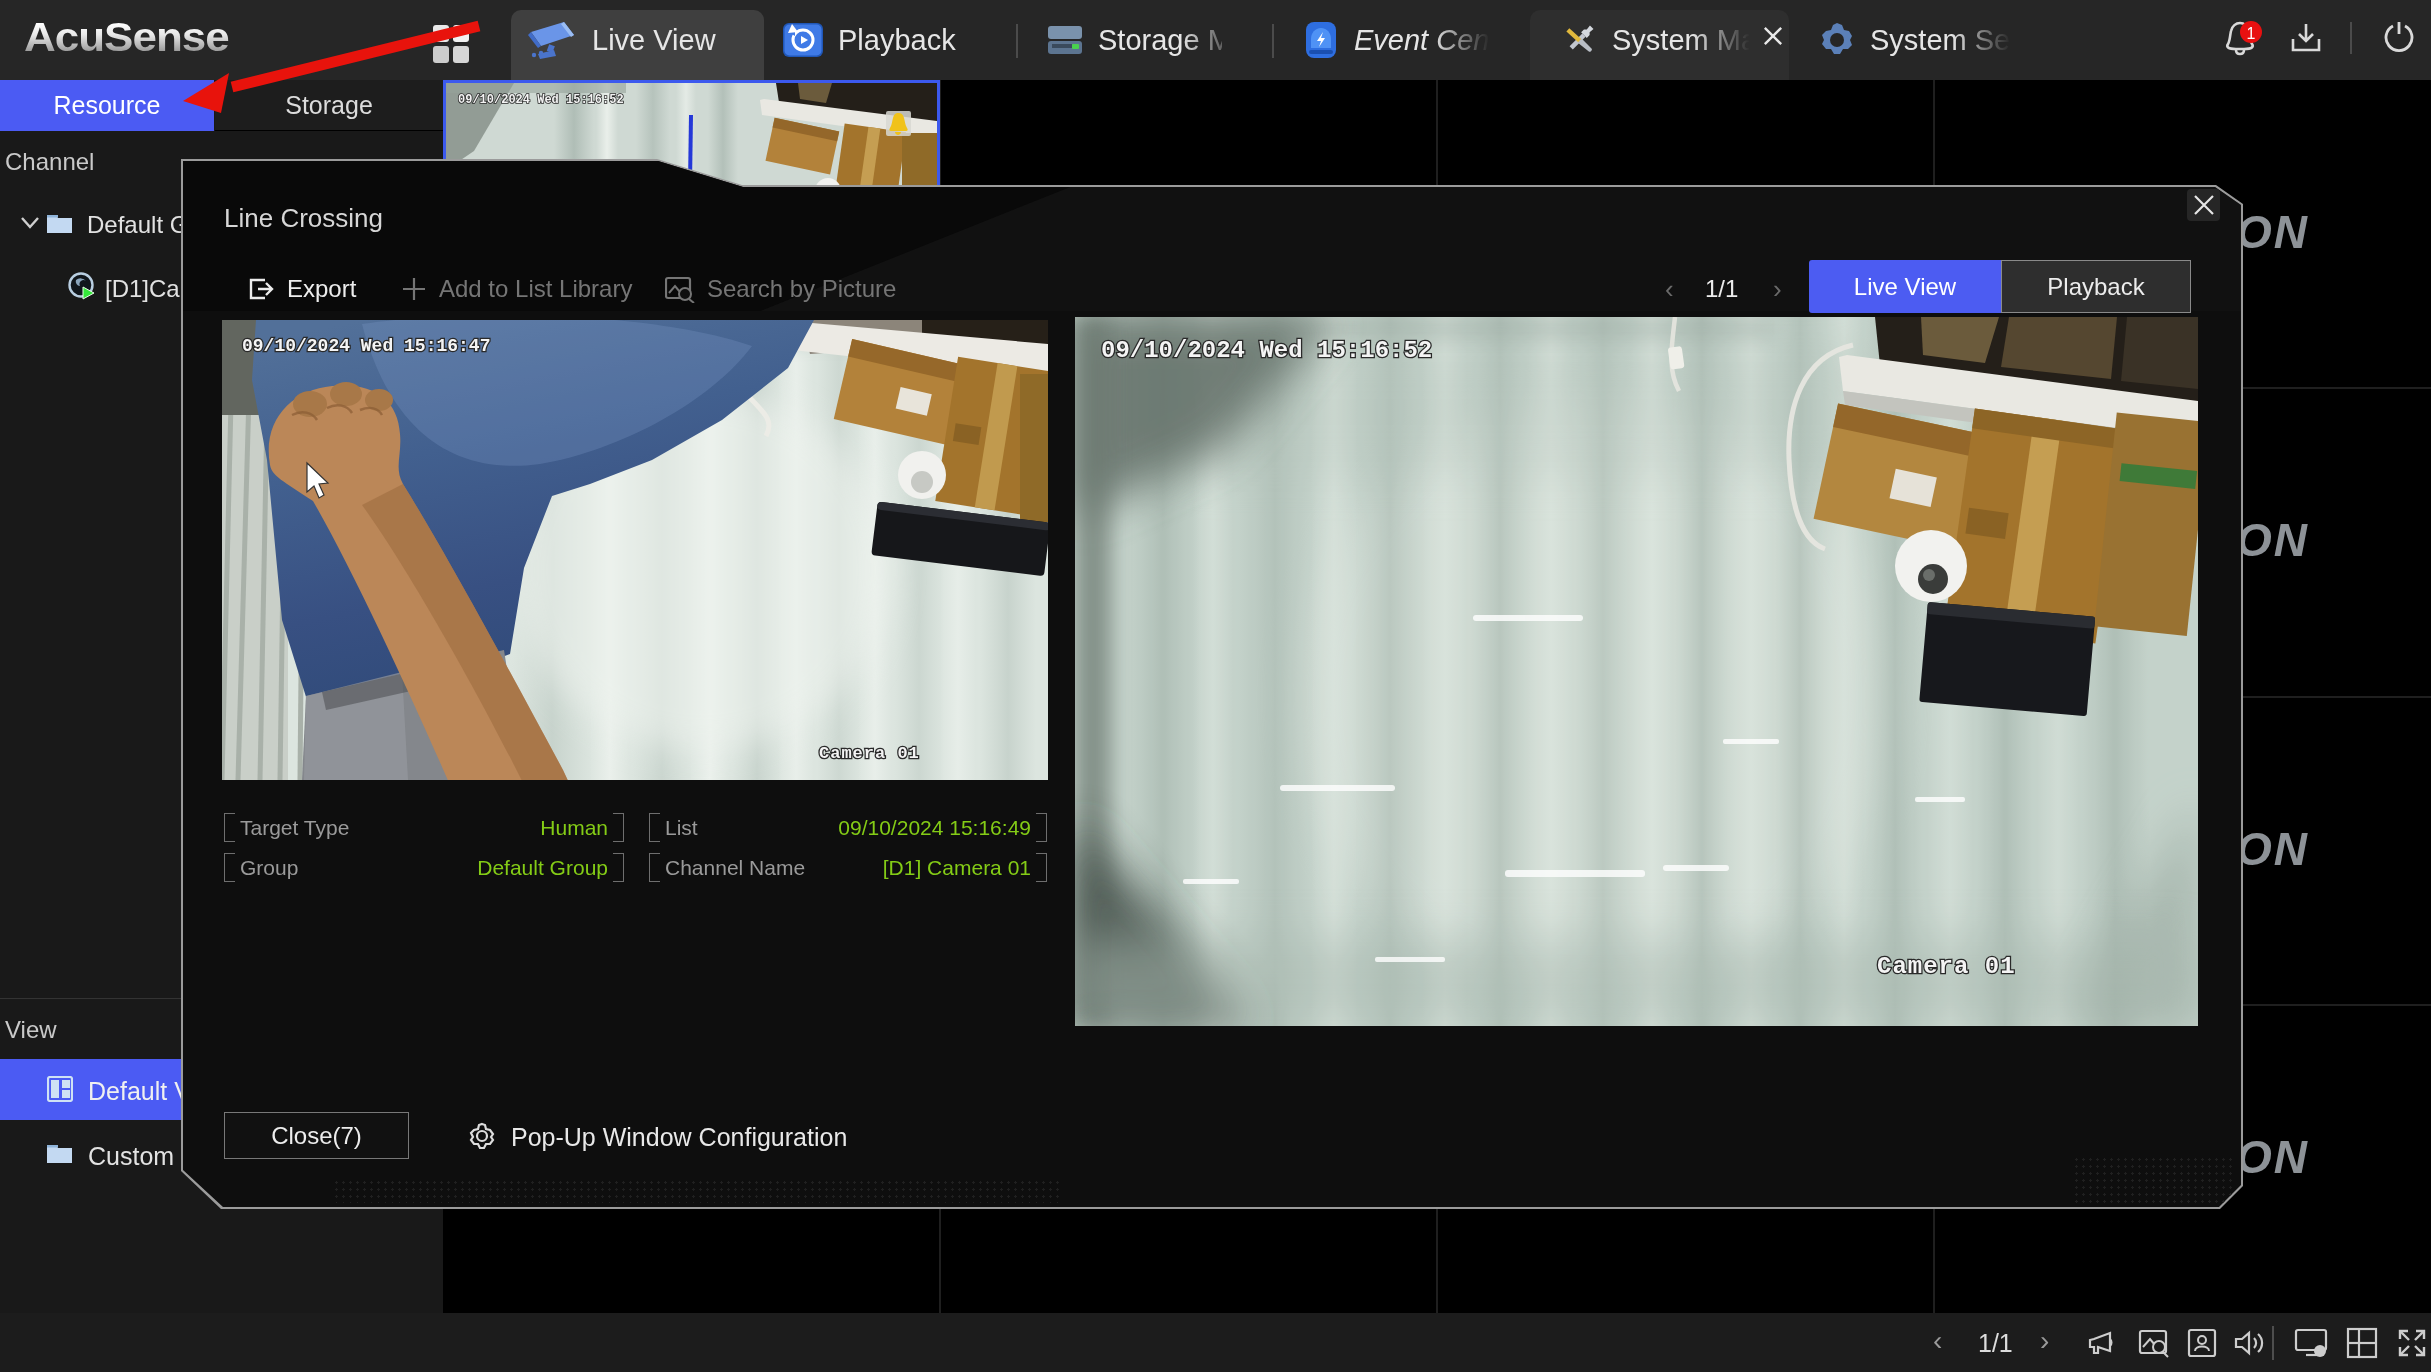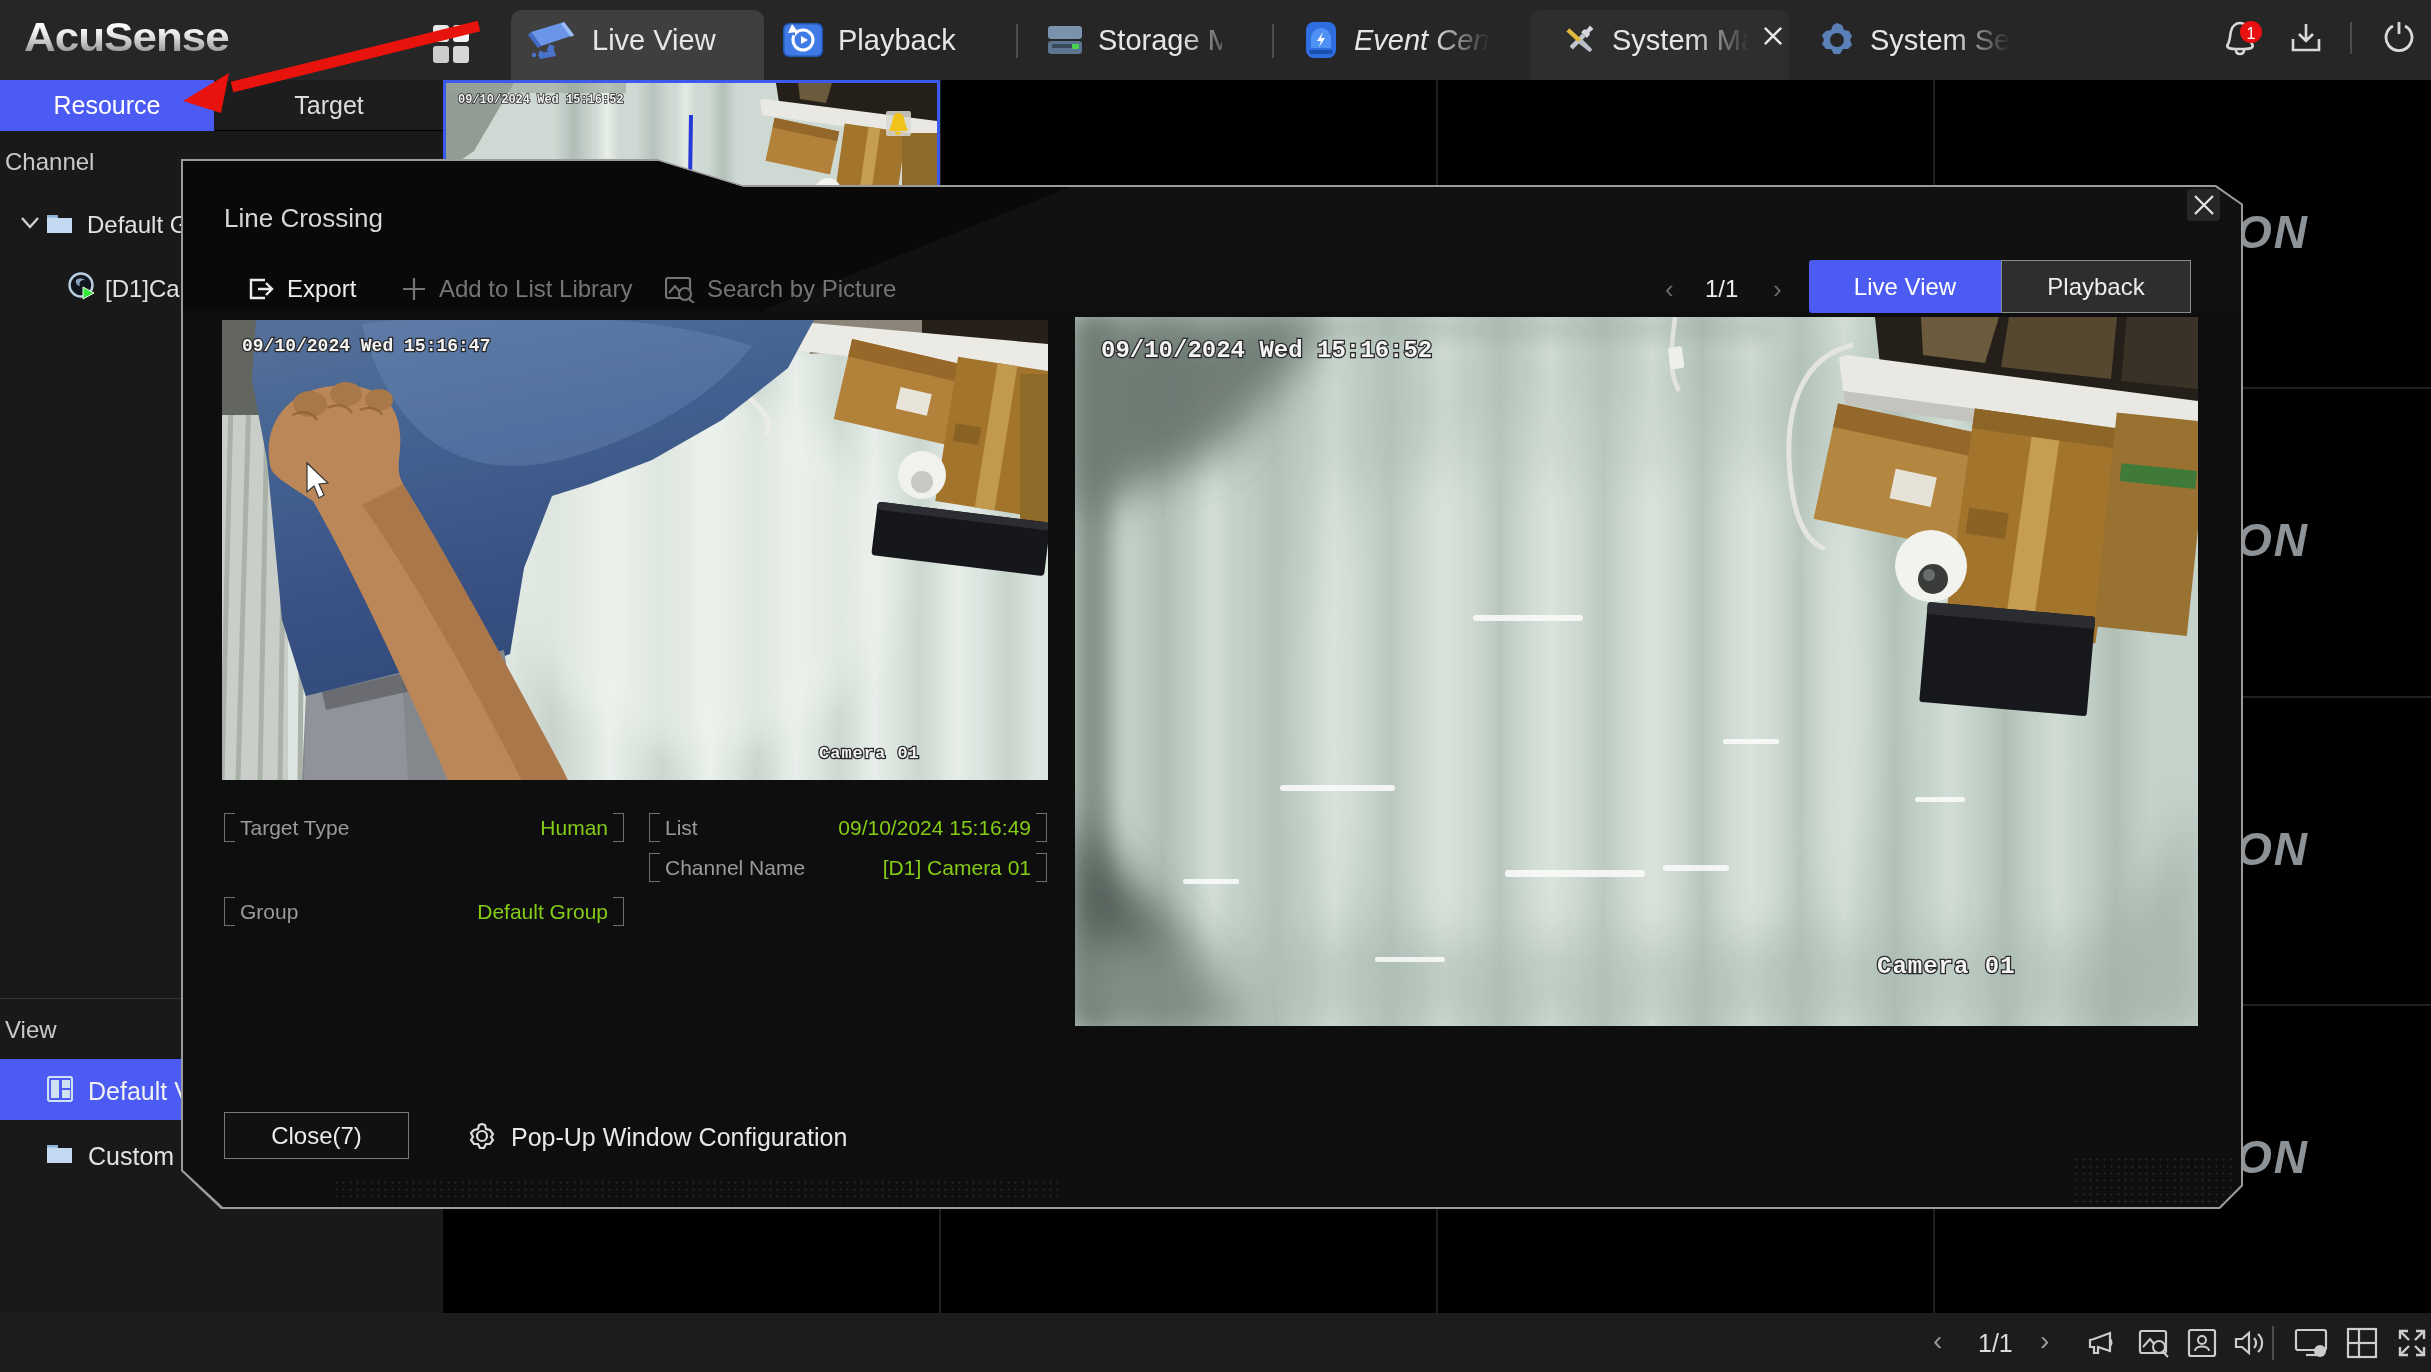--- a/index.html
+++ b/index.html
@@ -169,21 +169,21 @@
     <div class="tdiv" style="left:2350px;top:22px;height:32px;"></div>
 
     <svg class="topicon" style="left:2384px;top:21px;" width="30" height="32" viewBox="0 0 30 32">
       <path d="M9 5 A13 13 0 1 0 21 5" stroke="#d9d9d9" stroke-width="2.8" fill="none"></path>
       <line x1="15" y1="1" x2="15" y2="13" stroke="#d9d9d9" stroke-width="2.8"></line>
     </svg>
   </div>
 
   <div id="sidebar">
     <div id="tab-res">Resource</div>
-    <div id="tab-tgt">Target</div>
+    <div id="tab-tgt">Storage</div>
     <div class="sbtxt" style="left:5px;top:68px;">Channel</div>
     <svg class="abs" style="left:20px;top:136px;" width="20" height="14" viewBox="0 0 20 14">
       <path d="M2 2 L10 11 L18 2" stroke="#cfcfcf" stroke-width="2.4" fill="none"></path>
     </svg>
     <svg class="abs" style="left:46px;top:132px;" width="27" height="22" viewBox="0 0 27 22">
       <path d="M1 3 L10 3 L12 6 L26 6 L26 21 L1 21 Z" fill="#c3d9f2"></path>
       <rect x="1" y="3" width="11" height="2.5" fill="#8fb4da"></rect>
     </svg>
     <div class="treetxt" style="left:87px;top:131px;">Default G</div>
     <svg class="abs" style="left:68px;top:192px;" width="28" height="28" viewBox="0 0 28 28">
@@ -527,21 +527,21 @@
         <div class="corner cr"></div>
       <span class="lab">Target Type</span>
         <span class="val">Human</span>
     </div>
     <div class="fld" style="left:466px;top:652px;width:398px;">
       <div class="corner cl"></div>
         <div class="corner cr"></div>
       <span class="lab">List</span>
         <span class="val">09/10/2024 15:16:49</span>
     </div>
-    <div class="fld" style="left:41px;top:692px;width:400px;margin-top:44px;">
+    <div class="fld" style="left:41px;top:692px;width:400px;">
       <div class="corner cl"></div>
         <div class="corner cr"></div>
       <span class="lab">Group</span>
         <span class="val">Default Group</span>
     </div>
     <div class="fld" style="left:466px;top:692px;width:398px;">
       <div class="corner cl"></div>
         <div class="corner cr"></div>
       <span class="lab">Channel Name</span>
         <span class="val">[D1] Camera 01</span>

